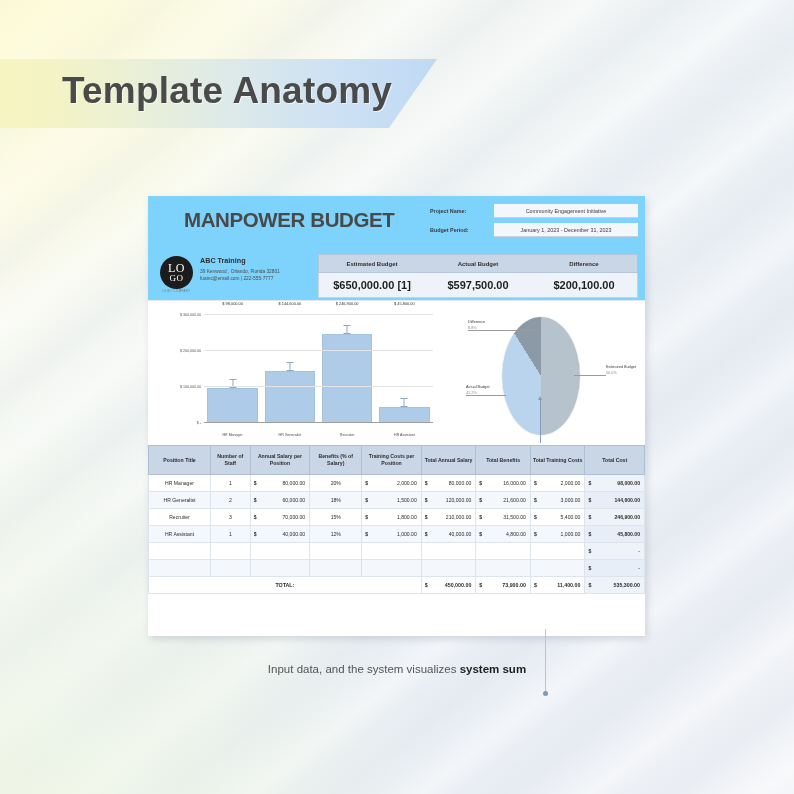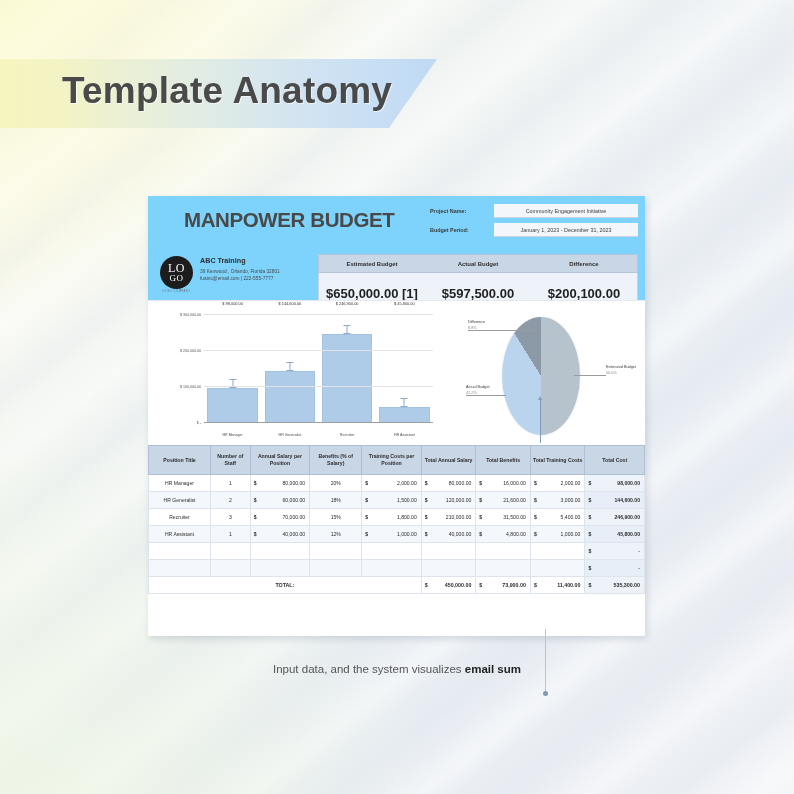--- a/index.html
+++ b/index.html
@@ -116,21 +116,21 @@
   #summary { position: absolute; left: 170px; right: 7px; top: 58px; }
   .sum-head, .sum-vals { display: flex; }
   .sum-head > div, .sum-vals > div { flex: 1; text-align: center; }
   .sum-head {
     background: #c9d6e6; border: 1px solid #b6c6da;
   }
   .sum-head > div { font-size: 6px; font-weight: 700; color: #2f2f2f; padding: 5.5px 2px; }
   .sum-vals {
     background: #eef3f9; border: 1px solid #c5d2e2; border-top: none;
   }
-  .sum-vals > div { font-size: 13px; font-weight: 800; color: #1f1f1f; padding: 13px 2px; }
+  .sum-vals > div { font-size: 11px; font-weight: 800; color: #1f1f1f; padding: 6px 2px; }
 
   
   .charts {
     position: relative; height: 145px;
     background: #fff; border-top: 1px solid #e4e9f0;
   }
 
   
   #barchart { position: absolute; left: 14px; top: 8px; width: 275px; height: 132px; }
   .bc-plot { position: absolute; left: 42px; right: 4px; top: 6px; bottom: 18px; }
@@ -451,15 +451,15 @@
           <td class="money tc"><span class="dollar">$</span>535,300.00</td>
         </tr>
       </tbody>
   </table>
 </div>
 
 <div id="connector"></div>
 
 <div id="caption">
   <div class="line l1">
-    <span>Input data, and the system visualizes </span><b>email sum</b>
+    <span>Input data, and the system visualizes </span><b>system sum</b>
   </div>
 </div>
 
 </body></html>

